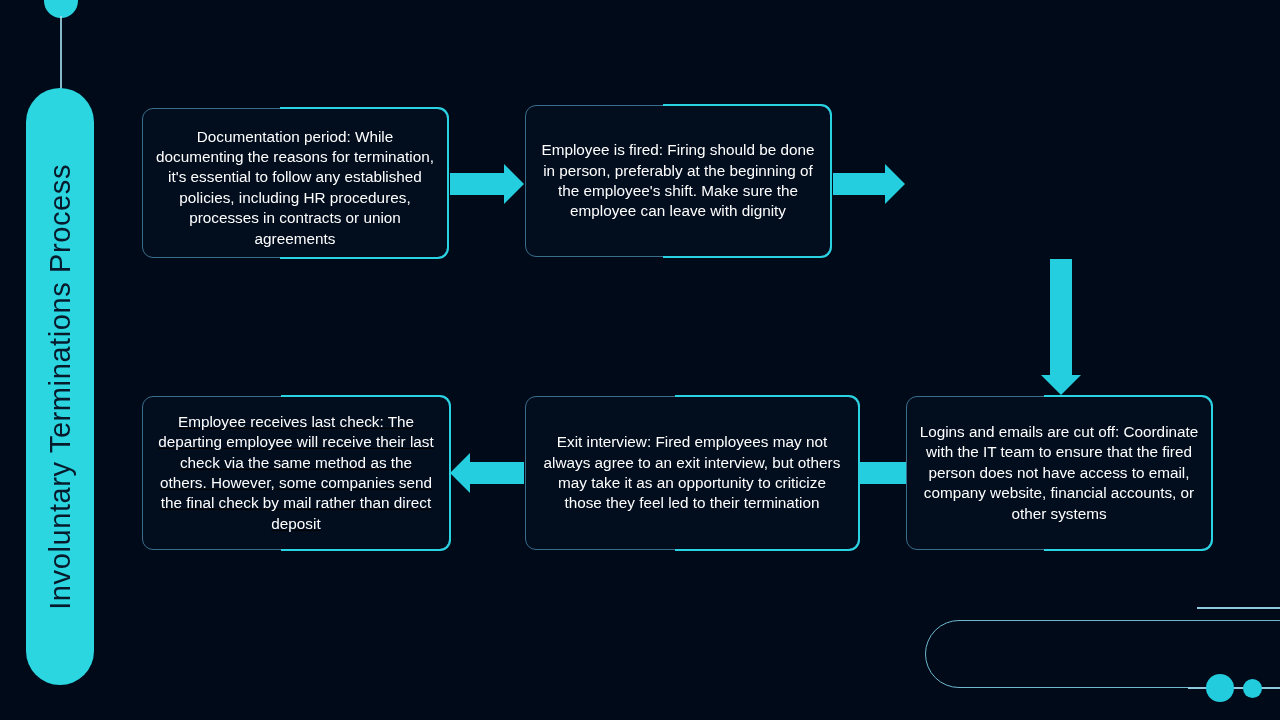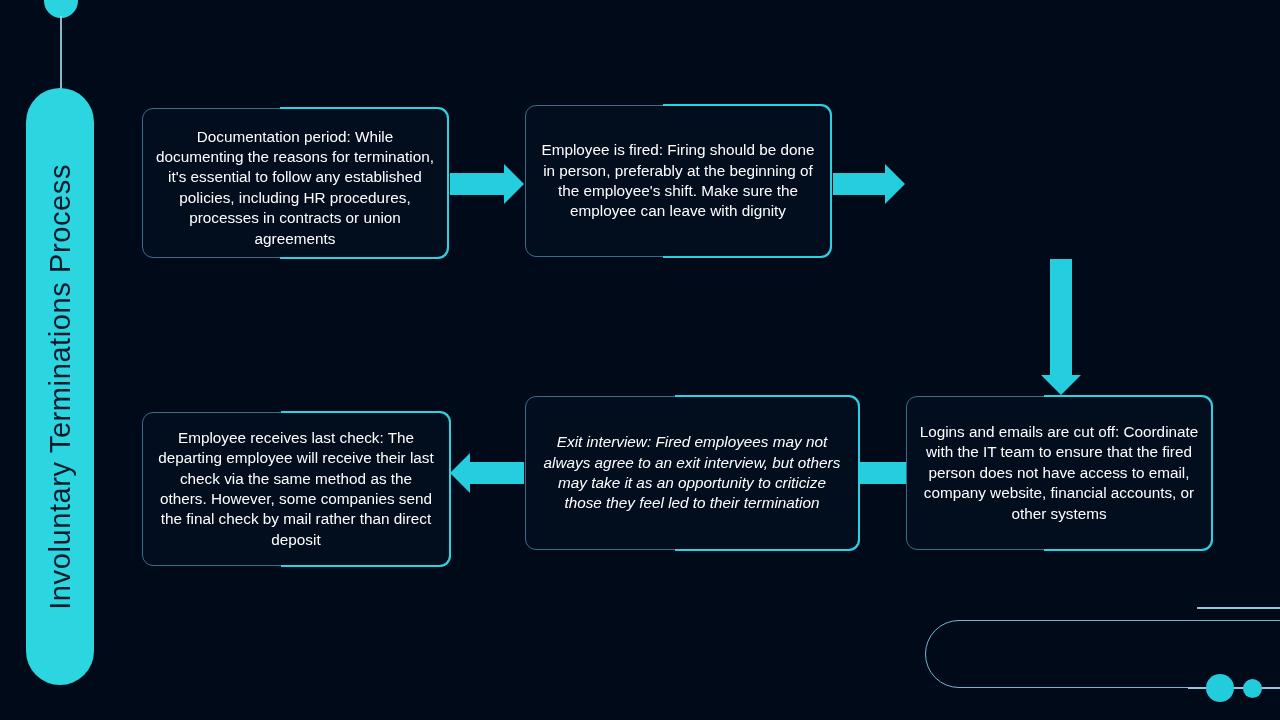--- a/index.html
+++ b/index.html
@@ -118,22 +118,22 @@
     border-right: 2.2px solid #2ad3e2;
     border-bottom-right-radius: 11px;
     pointer-events: none;
   }
 
   
   #box-1 { left: 142px;  top: 108px; width: 306px; height: 150px; align-items: flex-end; }
   #box-2 { left: 525px;  top: 105px; width: 306px; height: 152px; }
   #box-3 { left: 906px;  top: 106px; width: 306px; height: 152px; }
   #box-4 { left: 906px;  top: 396px; width: 306px; height: 154px; }
-  #box-5 { left: 525px;  top: 396px; width: 334px; height: 154px; font-style: italic; }
-  #box-6 { left: 142px;  top: 412px; width: 308px; height: 154px; }
+  #box-5 { left: 525px;  top: 396px; width: 334px; height: 154px; }
+  #box-6 { left: 142px;  top: 396px; width: 308px; height: 154px; text-decoration: underline; }
 
   
   .arrow { position: absolute; z-index: 3; }
 
   .arrow-h .shaft {
     position: absolute;
     left: 0;
     top: 50%;
     transform: translateY(-50%);
     height: 22px;

